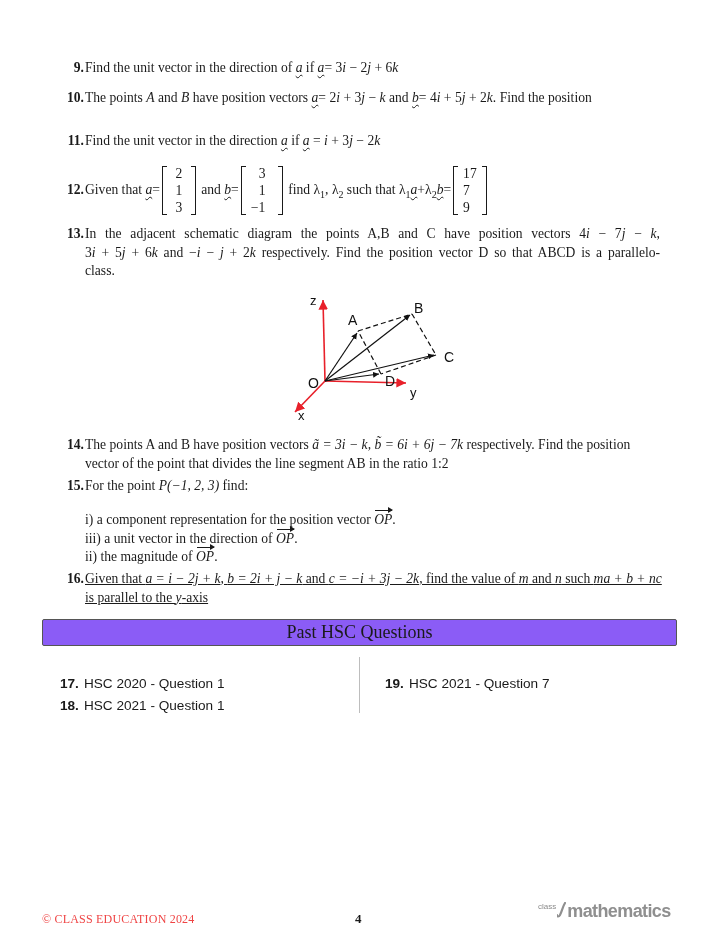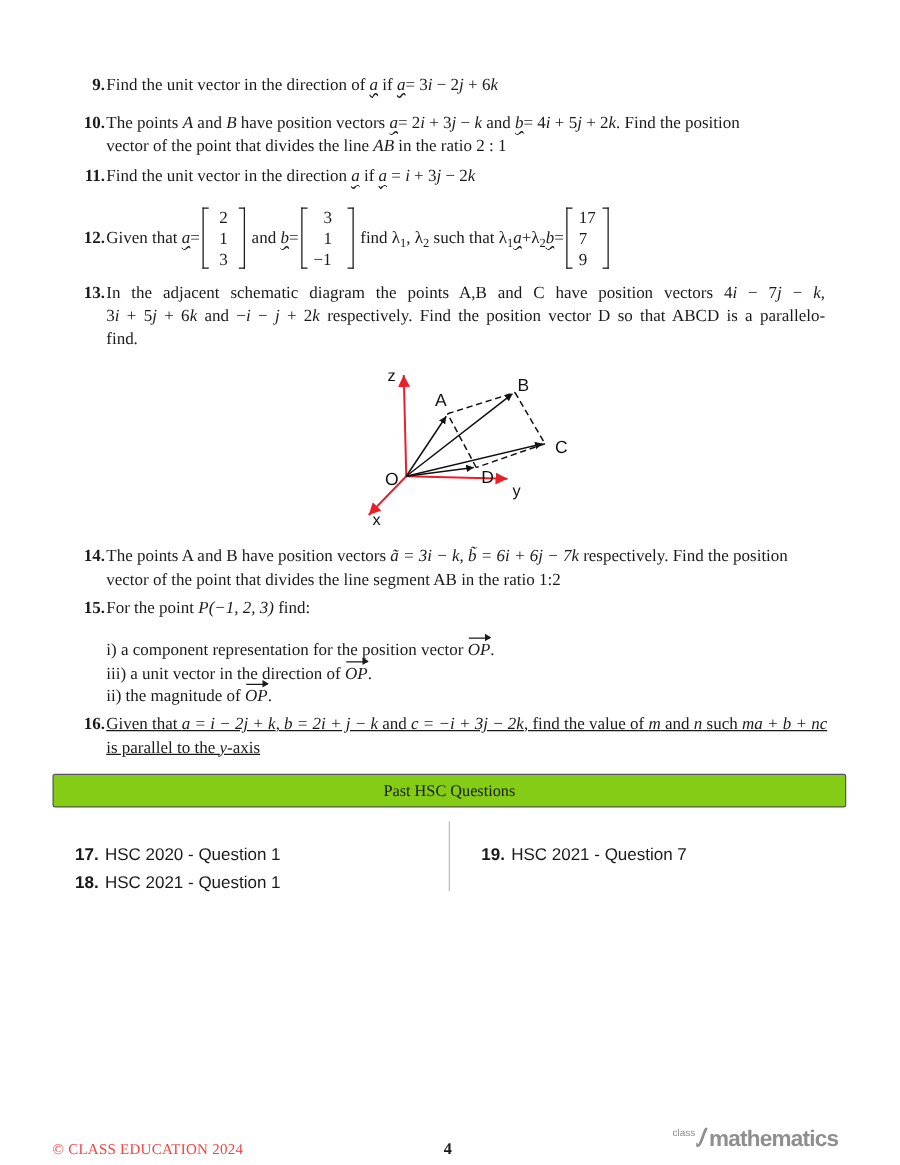--- a/index.html
+++ b/index.html
@@ -45,22 +45,22 @@
   }
   .vec-arrow::after {
     content: ""; position: absolute; right: -1px; top: -4px;
     border-left: 5px solid #1a1a1a; border-top: 3px solid transparent; border-bottom: 3px solid transparent;
   }
 
   #diagram { position: absolute; left: 280px; top: 285px; width: 180px; height: 140px; }
 
   .banner {
     position: absolute; left: 42px; top: 619px; width: 633px; height: 25px;
-    background: #84cc16; border: 1.3px solid #555; border-radius: 2px;
-    font-family: "Liberation Serif", serif; font-size: 13px;
+    background: #8b5cf6; border: 1.3px solid #555; border-radius: 2px;
+    font-family: "Liberation Serif", serif; font-size: 18px;
     text-align: center; line-height: 25px; color: #1a1a1a;
   }
   .divider-v {
     position: absolute; left: 359px; top: 657px; width: 1px; height: 56px; background: #bdbdbd;
   }
   .hsc { position: absolute; font-family: Liberation Sans, sans-serif; font-size: 13.6px; line-height: 18px; }
   .hsc .num { font-weight: bold; margin-right: 5px; }
 
   .footer-copy {
     position: absolute; left: 42px; top: 912px;
@@ -86,23 +86,20 @@
       <span>Find the unit vector in the direction of </span><i class="m ul">a</i><span> if </span><i class="m ul">a</i><span>= 3</span><i class="m">i</i><span> − 2</span><i class="m">j</i><span> + 6</span><i class="m">k</i>
     </div>
   </div>
 
   <div class="q" style="top:89px;">
     <span class="num">10.</span>
     <div class="body">
       <div style="white-space:nowrap;">
         <span>The points </span><i class="m">A</i><span> and </span><i class="m">B</i><span> have position vectors </span><i class="m ul">a</i><span>= 2</span><i class="m">i</i><span> + 3</span><i class="m">j</i><span> − </span><i class="m">k</i><span> and </span><i class="m ul">b</i><span>= 4</span><i class="m">i</i><span> + 5</span><i class="m">j</i><span> + 2</span><i class="m">k</i><span>. Find the position</span>
       </div>
-      <div>
-        <span>vector of the point that divides the line </span><i class="m">AB</i><span> in the ratio 2 : 1</span>
-      </div>
     </div>
   </div>
 
   <div class="q" style="top:132px;">
     <span class="num">11.</span>
     <div class="body">
       <span>Find the unit vector in the direction </span><i class="m ul">a</i><span> if </span><i class="m ul">a</i><span> = </span><i class="m">i</i><span> + 3</span><i class="m">j</i><span> − 2</span><i class="m">k</i>
     </div>
   </div>
 
@@ -116,21 +113,21 @@
   <div class="q" style="top:225px;">
     <span class="num">13.</span>
     <div class="body">
       <div style="text-align:justify; text-align-last:justify;font-family:Liberation Serif, serif;">
         <span>In the adjacent schematic diagram the points A,B and C have position vectors </span><span>4</span><i class="m">i</i><span> − 7</span><i class="m">j</i><span> − </span><i class="m">k</i><span>,</span>
       </div>
       <div style="text-align:justify; text-align-last:justify;">
         <span>3</span><i class="m">i</i><span> + 5</span><i class="m">j</i><span> + 6</span><i class="m">k</i><span> and −</span><i class="m">i</i><span> − </span><i class="m">j</i><span> + 2</span><i class="m">k</i><span> respectively. Find the position vector D so that ABCD is a parallelo-</span>
       </div>
       <div>
-        <span>find.</span>
+        <span>class.</span>
       </div>
     </div>
   </div>
 
   <svg id="diagram" viewBox="0 0 180 140" xmlns="http://www.w3.org/2000/svg">
     <defs>
       <marker id="arrRed" markerWidth="8" markerHeight="8" refX="6" refY="3" orient="auto">
         <path d="M0,0 L6,3 L0,6 Z" fill="#e8202a"></path>
       </marker>
       <marker id="arrBlk" markerWidth="6" markerHeight="6" refX="5" refY="2.5" orient="auto">

